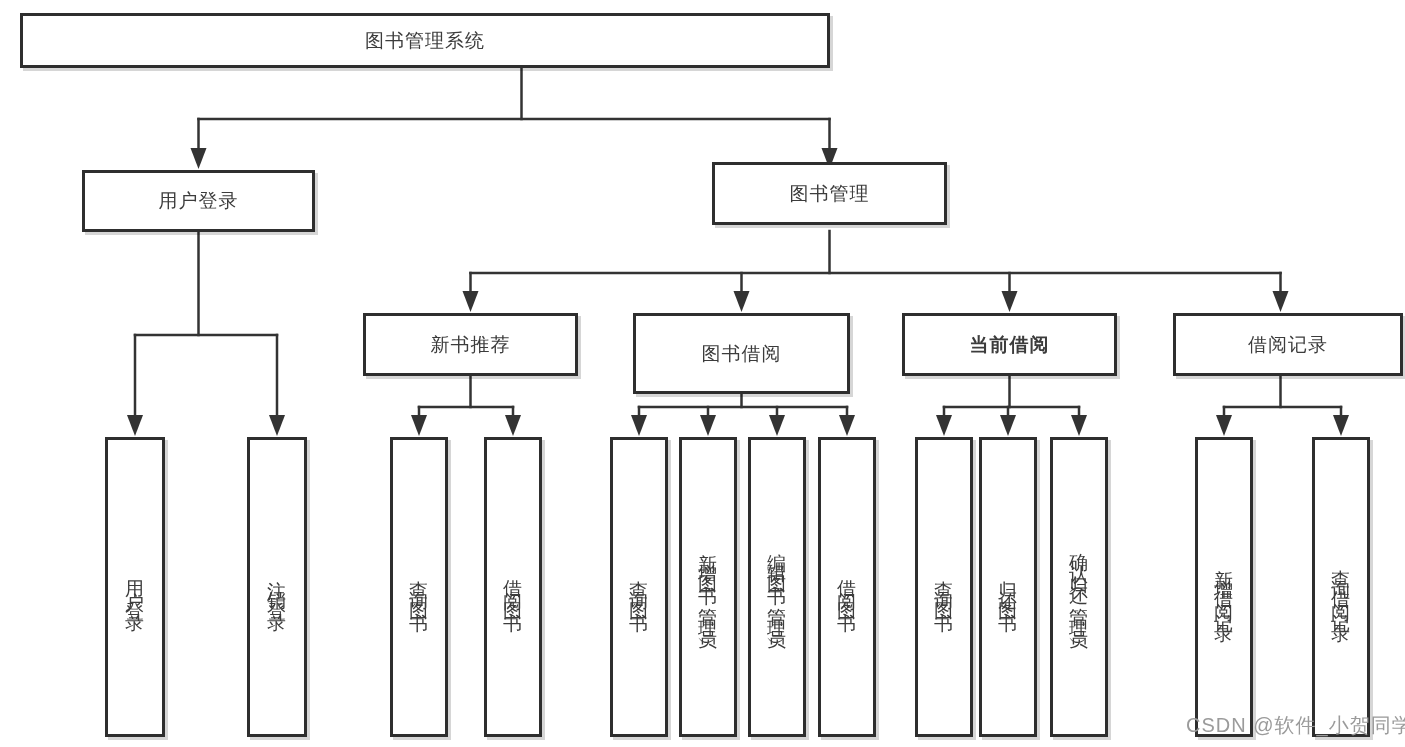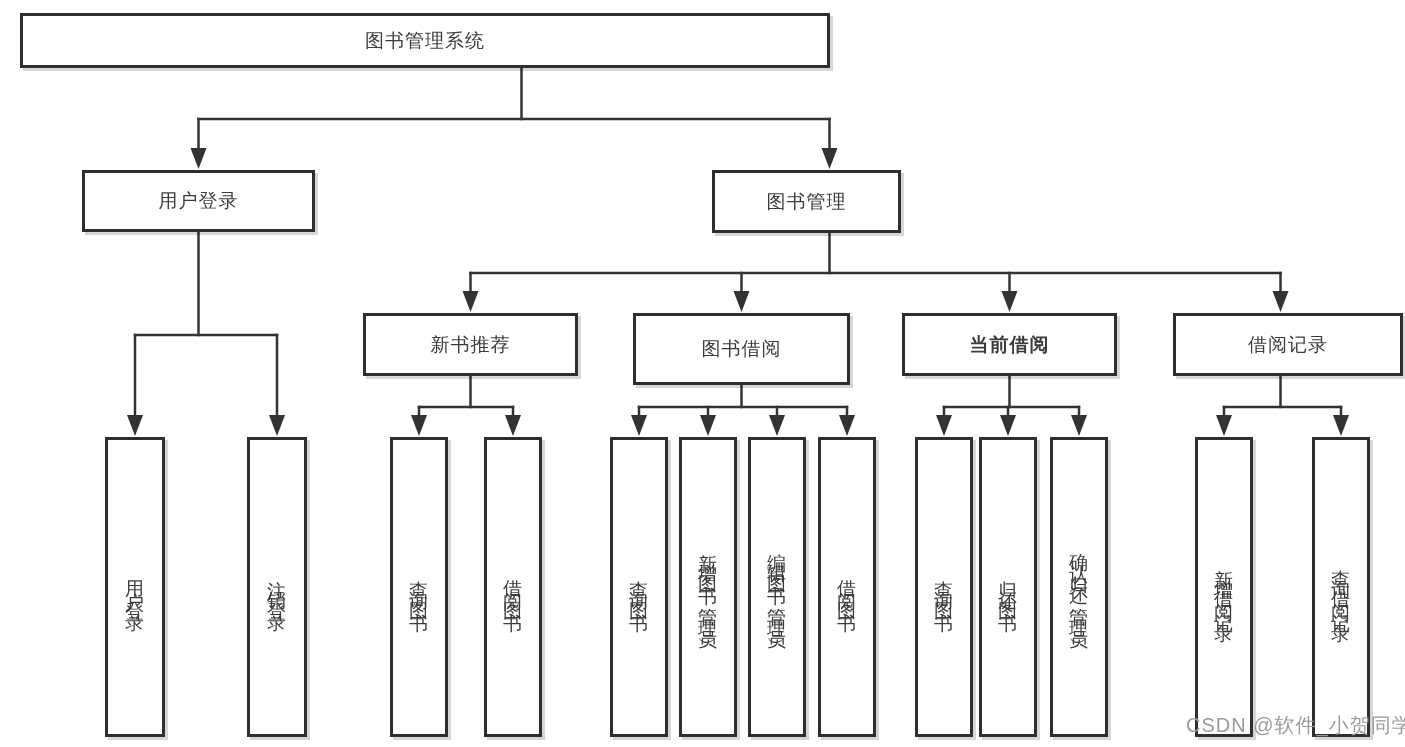--- a/index.html
+++ b/index.html
@@ -10,23 +10,23 @@
   .box{position:absolute;box-sizing:border-box;background:#ffffff;
        border:3px solid #2e2e2e;box-shadow:3px 3px 0 rgba(0,0,0,0.16);
        display:flex;align-items:center;justify-content:center;z-index:2;
        color:#3c3c3c;}
   .lvl .lbl{font-size:19px;letter-spacing:1px;white-space:nowrap;}
   .leaf .lbl{writing-mode:vertical-rl;text-orientation:mixed;
              font-size:19px;letter-spacing:11px;line-height:1;}
   
   [data-node="root"]       {left:20px;  top:13px;  width:810px;height:55px;}
   [data-node="user_login"] {left:82px;  top:170px; width:233px; height:62px;}
-  [data-node="book_mgmt"]  {left:712px; top:170px; width:189px; height:63px;}
+  [data-node="book_mgmt"]  {left:712px; top:162px; width:235px; height:63px;}
   [data-node="new_books"]  {left:363px; top:313px; width:215px; height:63px;}
-  [data-node="borrow"]     {left:633px; top:313px; width:217px; height:72px;}
+  [data-node="borrow"]     {left:633px; top:313px; width:217px; height:81px;}
   [data-node="current"]    {left:902px; top:313px; width:215px; height:63px;font-weight:bold;}
   [data-node="records"]    {left:1173px;top:313px; width:230px; height:63px;}
   .leaf{top:437px;width:60px;height:300px;}
   [data-node="leaf_login"] {left:105px;}
   [data-node="leaf_logout"]{left:247px;}
   [data-node="nb_query"]   {left:390px;width:58px;}
   [data-node="nb_borrow"]  {left:484px;width:58px;}
   [data-node="b_query"]    {left:610px;width:58px;}
   [data-node="b_add"]      {left:679px;width:58px;}
   [data-node="b_edit"]     {left:748px;width:58px;}

